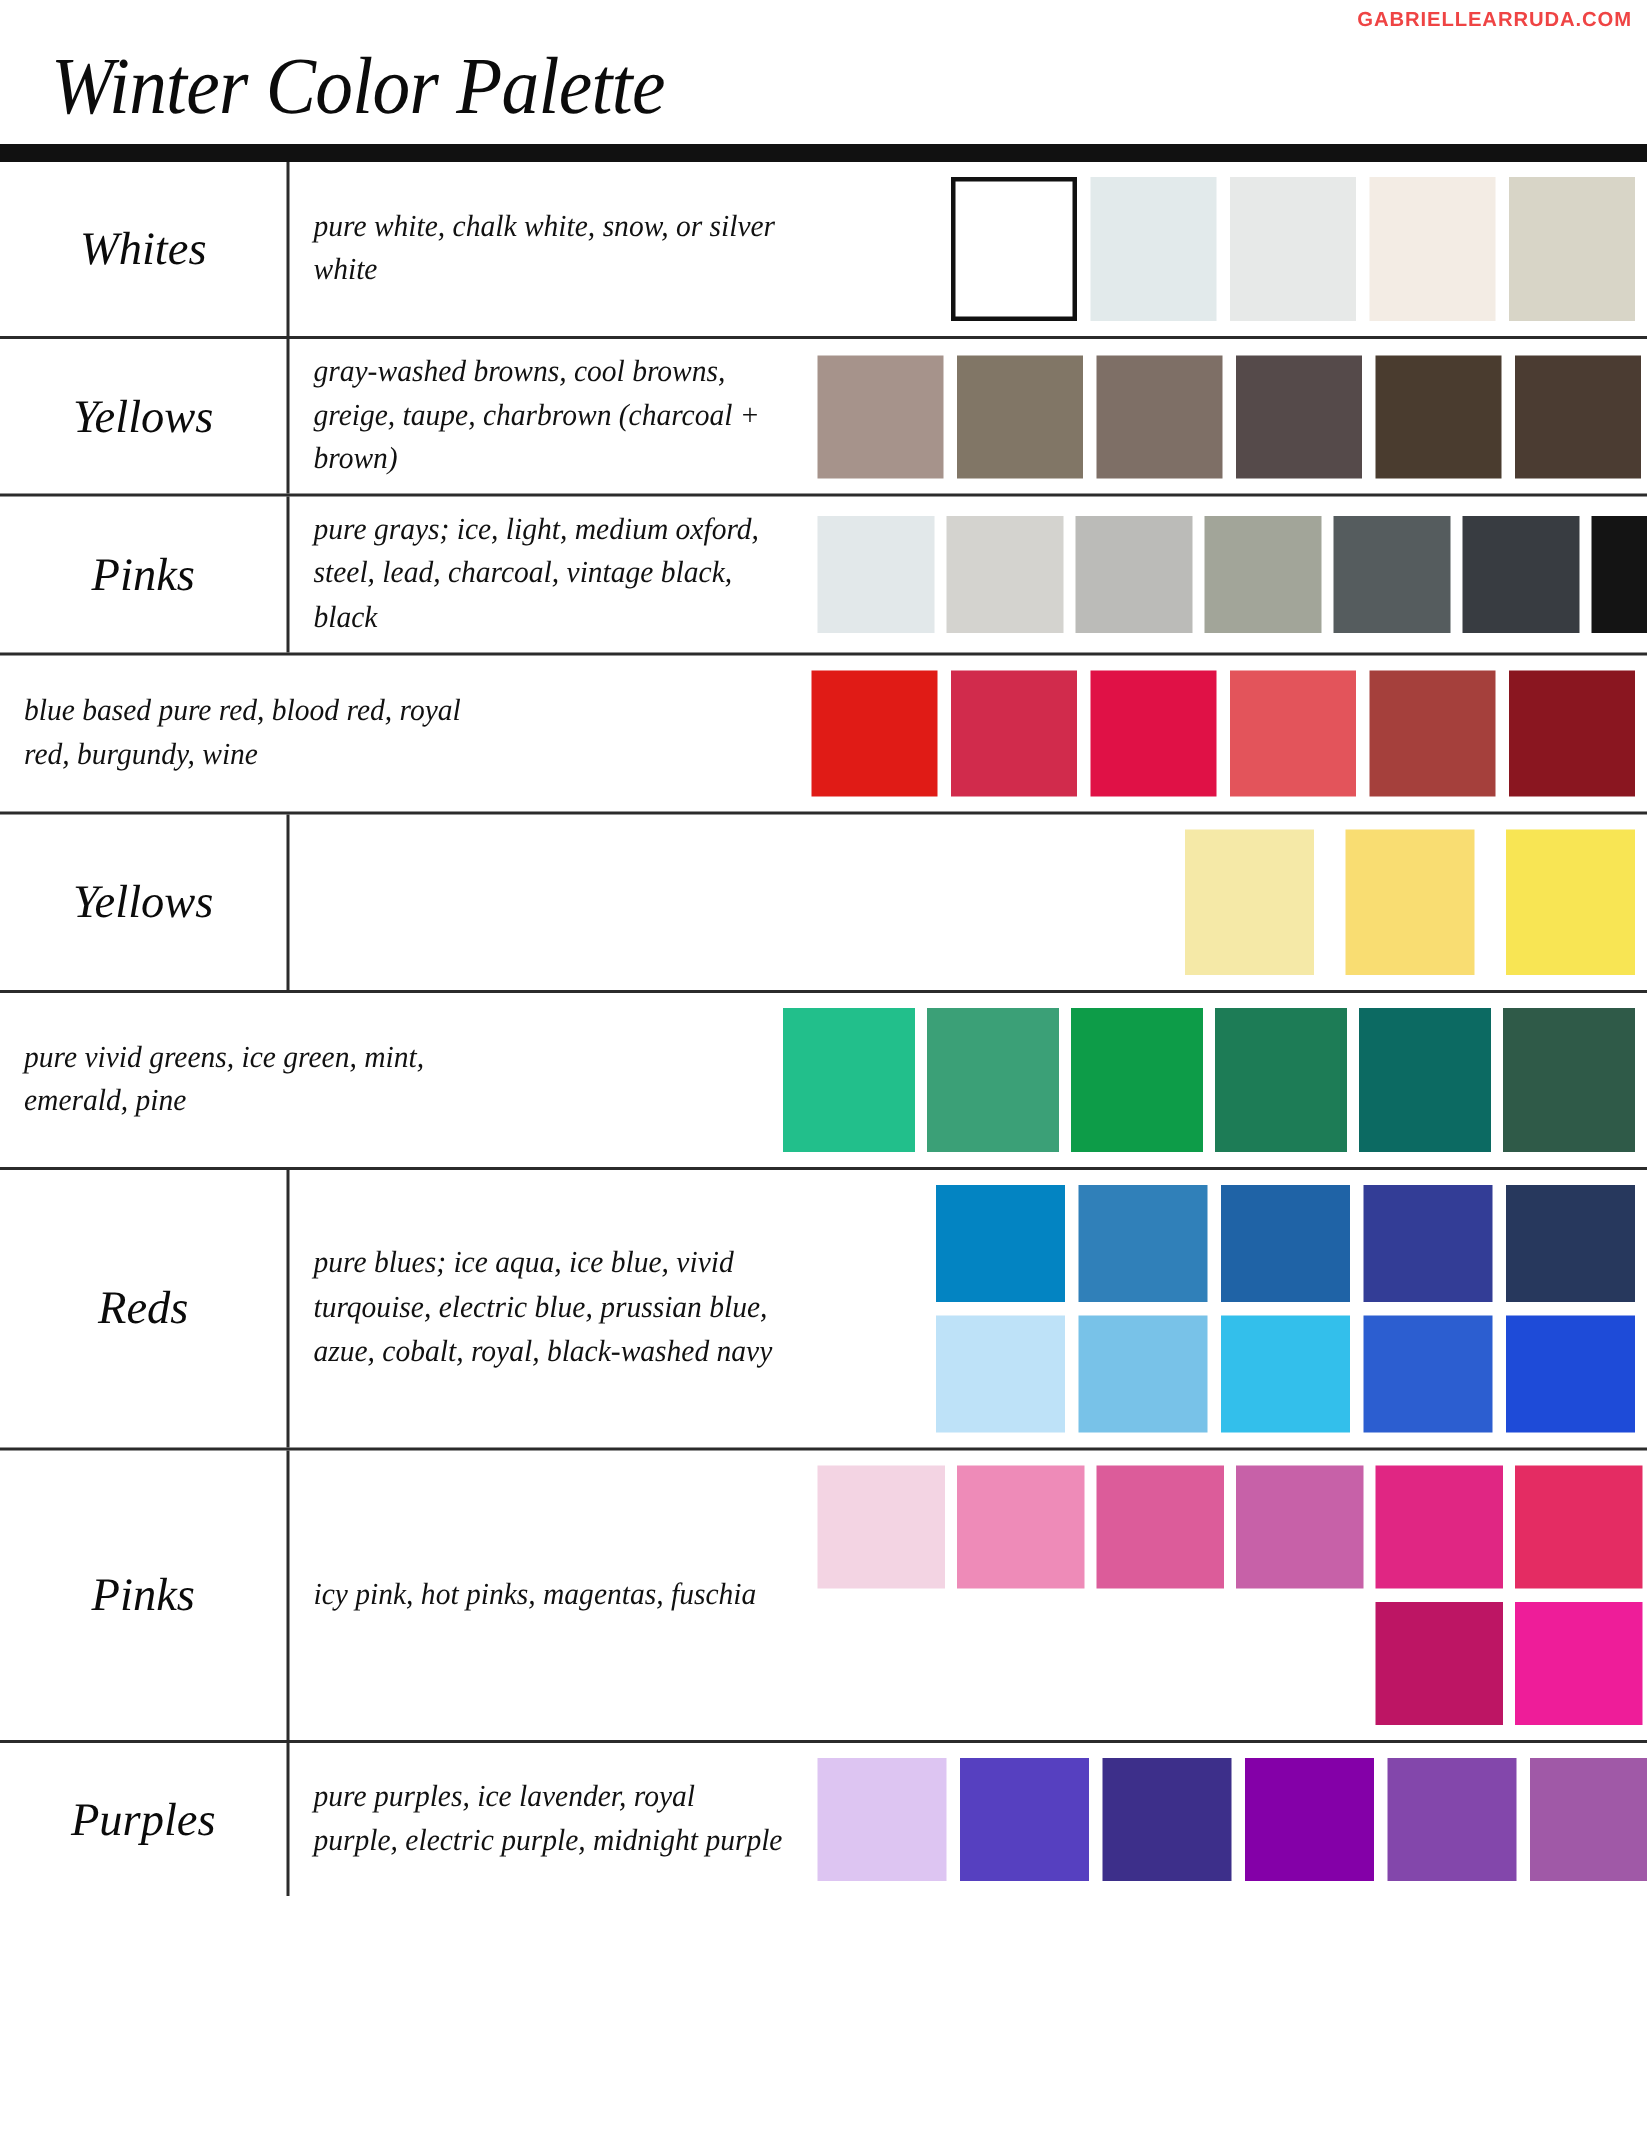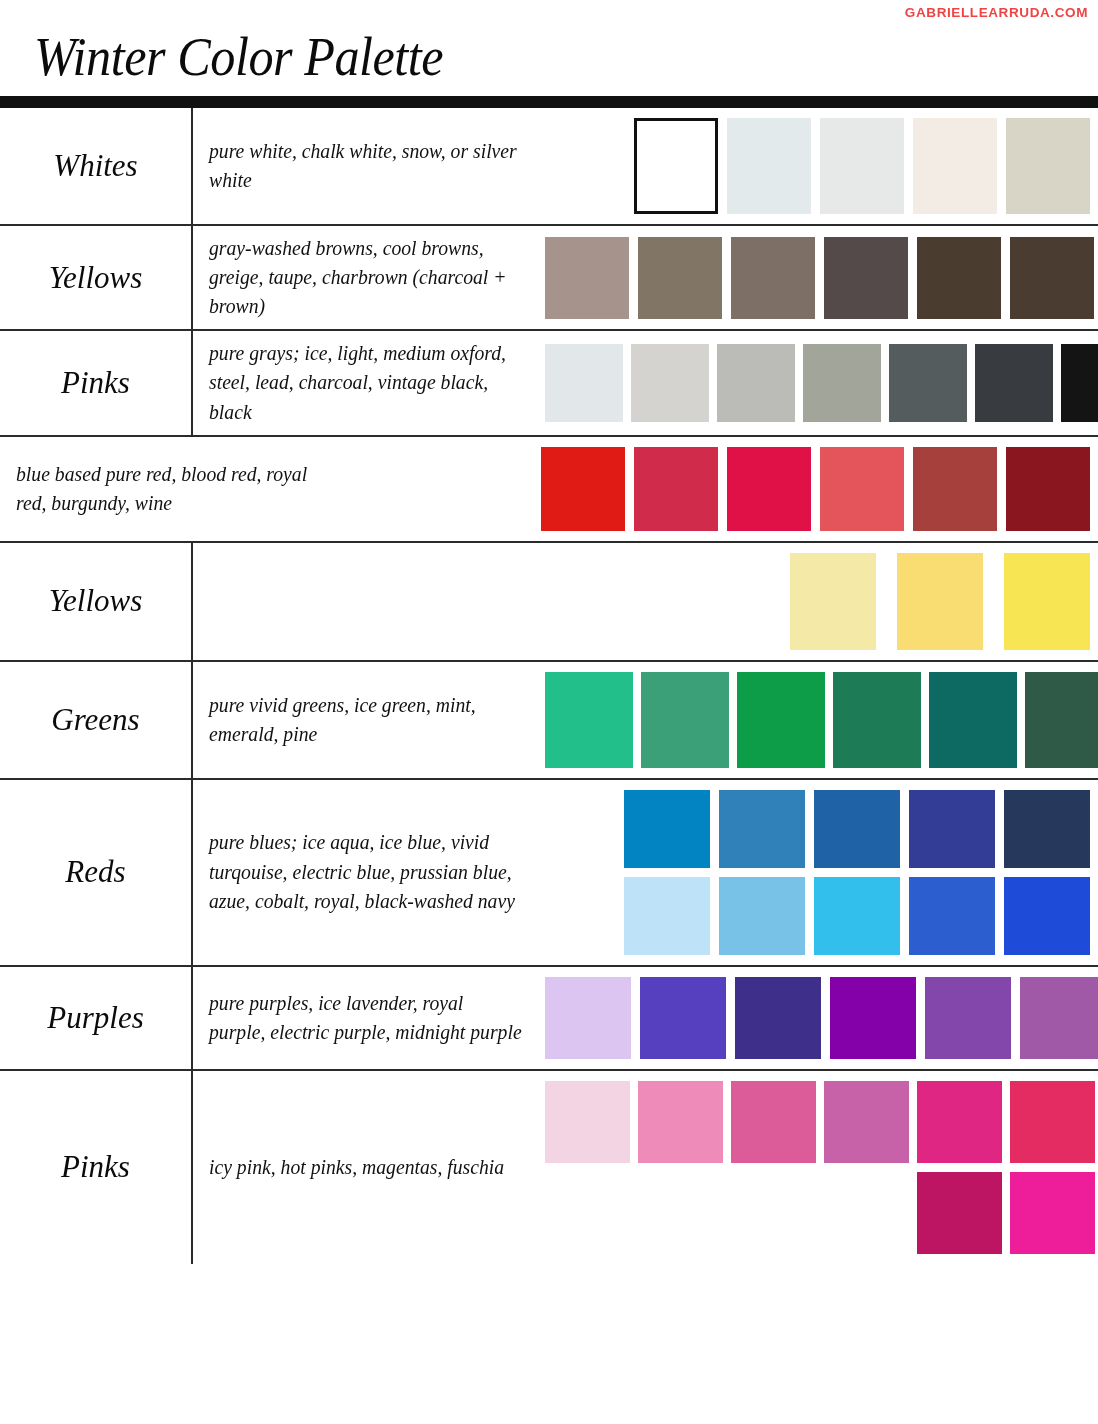--- a/index.html
+++ b/index.html
@@ -179,23 +179,20 @@
         </div>
         <div class="swatch-cell">
           <div class="swatch-line align-right">
             <div class="swatch" style="background: rgb(245, 233, 167);"></div>
             <div class="swatch" style="background: rgb(249, 221, 114);"></div>
             <div class="swatch" style="background: rgb(248, 229, 84);"></div>
           </div>
         </div>
       </div>
       <div class="row row-greens">
-        <div class="cat-cell">
-          <div class="cat-label">Greens</div>
-        </div>
         <div class="desc-cell">
           <div class="desc-text">pure vivid greens, ice green, mint, emerald, pine</div>
         </div>
         <div class="swatch-cell">
           <div class="swatch-line align-right">
             <div class="swatch" style="background: rgb(34, 191, 139);"></div>
             <div class="swatch" style="background: rgb(59, 160, 119);"></div>
             <div class="swatch" style="background: rgb(13, 156, 72);"></div>
             <div class="swatch" style="background: rgb(29, 124, 86);"></div>
             <div class="swatch" style="background: rgb(12, 106, 98);"></div>
@@ -220,55 +217,55 @@
           </div>
           <div class="swatch-line align-right">
             <div class="swatch" style="background: rgb(190, 226, 248);"></div>
             <div class="swatch" style="background: rgb(120, 194, 232);"></div>
             <div class="swatch" style="background: rgb(51, 191, 235);"></div>
             <div class="swatch" style="background: rgb(44, 94, 208);"></div>
             <div class="swatch" style="background: rgb(30, 75, 216);"></div>
           </div>
         </div>
       </div>
+      <div class="row row-pinks">
+        <div class="cat-cell">
+          <div class="cat-label">Pinks</div>
+        </div>
+        <div class="desc-cell">
+          <div class="desc-text">icy pink, hot pinks, magentas, fuschia</div>
+        </div>
+        <div class="swatch-cell">
+          <div class="swatch-line align-right">
+            <div class="swatch" style="background: rgb(243, 212, 227);"></div>
+            <div class="swatch" style="background: rgb(238, 139, 184);"></div>
+            <div class="swatch" style="background: rgb(220, 92, 154);"></div>
+            <div class="swatch" style="background: rgb(199, 97, 168);"></div>
+            <div class="swatch" style="background: rgb(224, 38, 131);"></div>
+            <div class="swatch" style="background: rgb(228, 44, 99);"></div>
+          </div>
+          <div class="swatch-line align-right">
+            <div class="swatch" style="background: rgb(189, 21, 100);"></div>
+            <div class="swatch" style="background: rgb(238, 29, 153);"></div>
+          </div>
+        </div>
+      </div>
       <div class="row row-purples">
         <div class="cat-cell">
           <div class="cat-label">Purples</div>
         </div>
         <div class="desc-cell">
           <div class="desc-text">pure purples, ice lavender, royal  purple, electric purple, midnight purple</div>
         </div>
         <div class="swatch-cell">
           <div class="swatch-line align-right">
             <div class="swatch" style="background: rgb(221, 197, 242);"></div>
             <div class="swatch" style="background: rgb(86, 64, 192);"></div>
             <div class="swatch" style="background: rgb(61, 47, 138);"></div>
             <div class="swatch" style="background: rgb(132, 0, 168);"></div>
             <div class="swatch" style="background: rgb(131, 71, 171);"></div>
             <div class="swatch" style="background: rgb(160, 89, 167);"></div>
           </div>
         </div>
       </div>
-      <div class="row row-pinks">
-        <div class="cat-cell">
-          <div class="cat-label">Pinks</div>
-        </div>
-        <div class="desc-cell">
-          <div class="desc-text">icy pink, hot pinks, magentas, fuschia</div>
-        </div>
-        <div class="swatch-cell">
-          <div class="swatch-line align-right">
-            <div class="swatch" style="background: rgb(243, 212, 227);"></div>
-            <div class="swatch" style="background: rgb(238, 139, 184);"></div>
-            <div class="swatch" style="background: rgb(220, 92, 154);"></div>
-            <div class="swatch" style="background: rgb(199, 97, 168);"></div>
-            <div class="swatch" style="background: rgb(224, 38, 131);"></div>
-            <div class="swatch" style="background: rgb(228, 44, 99);"></div>
-          </div>
-          <div class="swatch-line align-right">
-            <div class="swatch" style="background: rgb(189, 21, 100);"></div>
-            <div class="swatch" style="background: rgb(238, 29, 153);"></div>
-          </div>
-        </div>
-      </div>
     </div>
 
 </div>
 
 </body></html>

